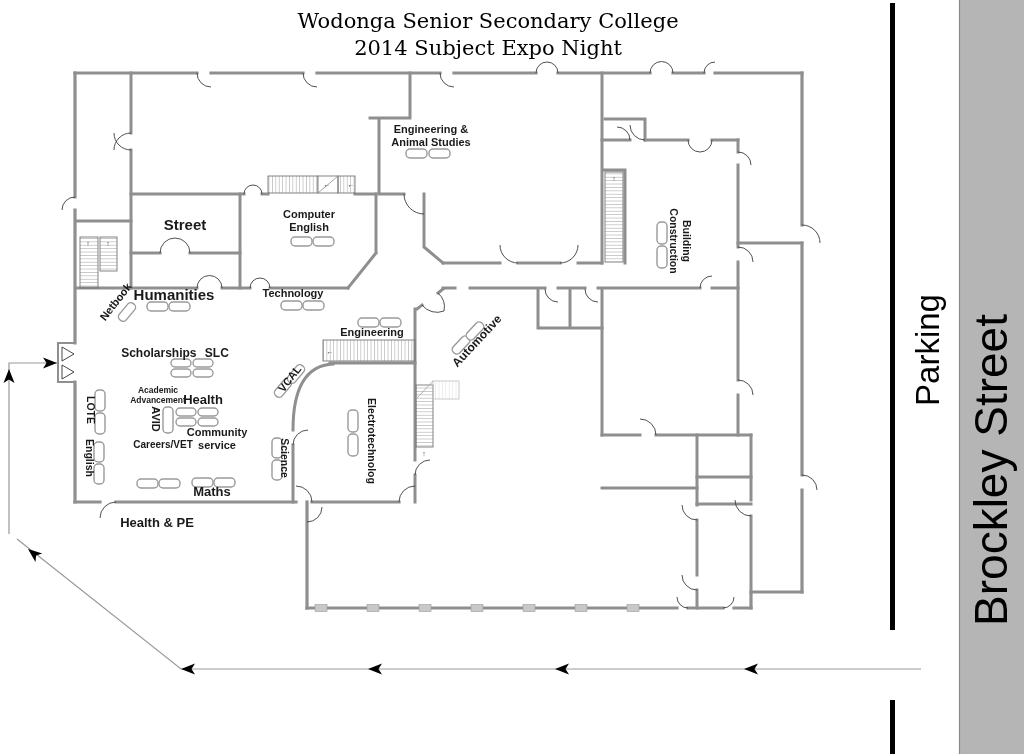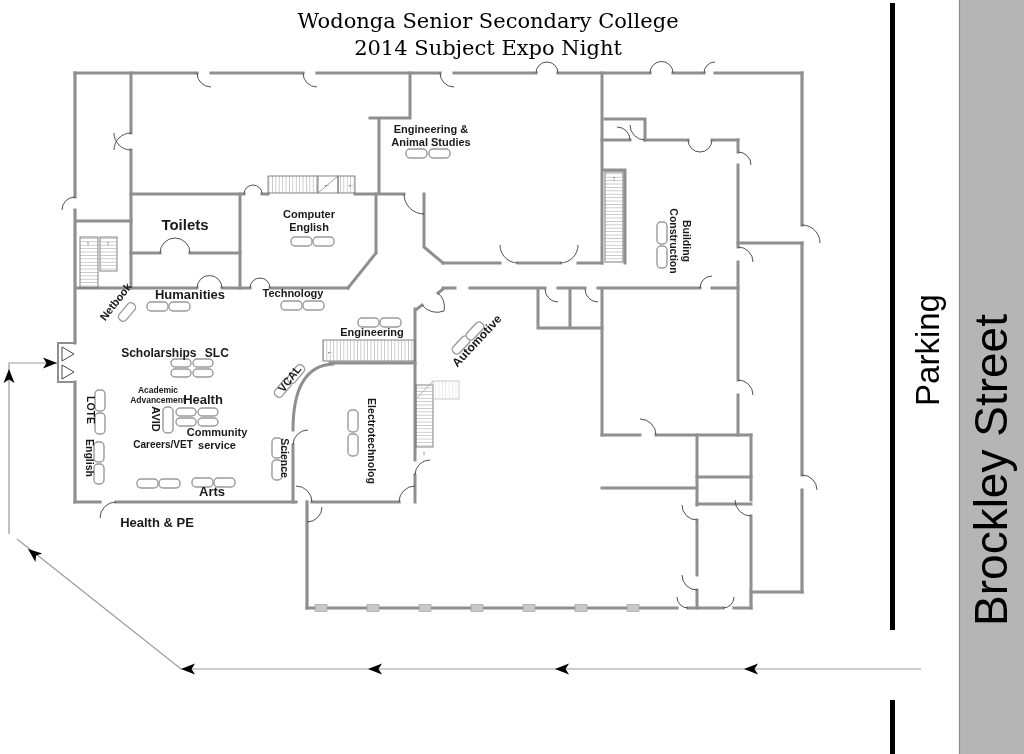--- a/index.html
+++ b/index.html
@@ -215,42 +215,42 @@
     </g>
   </svg>
 
   <div class="title">
     <div>Wodonga Senior Secondary College</div>
     <div>2014 Subject Expo Night</div>
   </div>
 
   <div class="lb" style="left:431px;top:136px;font-size:11px;">Engineering &amp;
 Animal Studies</div>
-  <div class="lb" style="left:185px;top:225px;font-size:15px;">Toilets</div>
+  <div class="lb" style="left:185px;top:225px;font-size:15px;">Street</div>
   <div class="lb" style="left:309px;top:221px;font-size:11px;">Computer
 English</div>
   <div class="lb r90" style="left:680px;top:241px;font-size:10.5px;">Building
 Construction</div>
   <div class="lb r-52" style="left:116px;top:302px;font-size:11px;">Netbook</div>
-  <div class="lb" style="left:190px;top:295px;font-size:13px;">Humanities</div>
+  <div class="lb" style="left:174px;top:295px;font-size:15px;">Humanities</div>
   <div class="lb" style="left:293px;top:294px;font-size:11px;text-align:center;">Technology</div>
   <div class="lb" style="left:372px;top:333px;font-size:11px;">Engineering</div>
   <div class="lb r-47" style="left:477px;top:341px;font-size:12px;">Automotive</div>
   <div class="lb" style="left:175px;top:353px;font-size:12px;word-spacing:5px;text-align:center;">Scholarships SLC</div>
   <div class="lb" style="left:158px;top:395px;font-size:8.5px;font-weight:700;">Academic
 Advancement</div>
   <div class="lb" style="left:203px;top:400px;font-size:13px;">Health</div>
   <div class="lb r90" style="left:155px;top:419px;font-size:11px;">AVID</div>
   <div class="lb" style="left:163px;top:445px;font-size:10px;">Careers/VET</div>
   <div class="lb" style="left:217px;top:439px;font-size:11px;font-weight:700;">Community
 service</div>
   <div class="lb r90" style="left:91px;top:410px;font-size:10.5px;">LOTE</div>
   <div class="lb r90" style="left:90px;top:458px;font-size:10.5px;">English</div>
   <div class="lb" style="left:157px;top:523px;font-size:13px;">Health &amp; PE</div>
-  <div class="lb" style="left:212px;top:492px;font-size:13px;">Arts</div>
+  <div class="lb" style="left:212px;top:492px;font-size:13px;">Maths</div>
   <div class="lb r-52" style="left:290px;top:379px;font-size:11px;">VCAL</div>
   <div class="lb r90" style="left:285px;top:458px;font-size:10.5px;">Science</div>
   <div class="lb r90" style="left:372px;top:441px;font-size:10.5px;">Electrotechnolog</div>
 
   <div class="tiny" style="left:88px;top:243px;">↑</div>
   <div class="tiny" style="left:108px;top:243px;">↑</div>
   <div class="tiny" style="left:327px;top:184px;">←</div>
   <div class="tiny" style="left:351px;top:184px;">←</div>
   <div class="tiny" style="left:614px;top:178px;">↑</div>
   <div class="tiny" style="left:330px;top:351px;">←</div>

